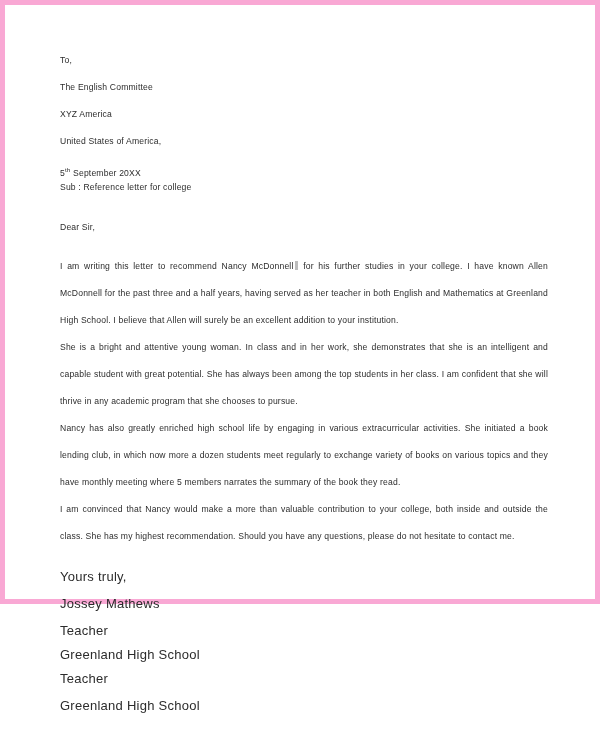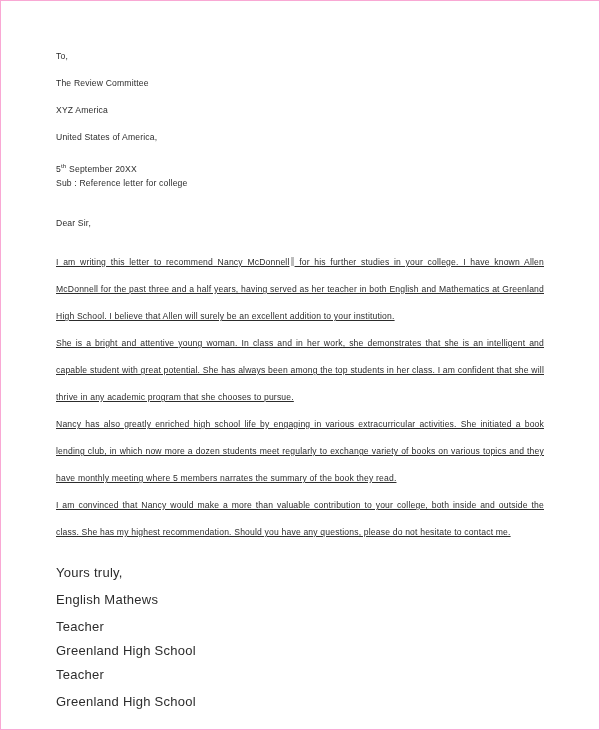--- a/index.html
+++ b/index.html
@@ -12,23 +12,23 @@
     width: 600px;
     height: 730px;
     font-family: "Liberation Sans", sans-serif;
     overflow: hidden;
   }
 
   .page {
     position: relative;
     box-sizing: border-box;
     width: 600px;
-    height: 730px;
+    height: 604px;
     background: #ffffff;
-    border: 1px solid #f9a8d4;
+    border: 5px solid #f9a8d4;
     padding: 8px;
   }
 
   .doc-body {
     position: absolute;
     left: 55px;
     top: 42px;
     width: 488px;
   }
 
@@ -73,21 +73,20 @@
 
   
   .para {
     margin: 0;
     padding: 0;
     font-size: 8.6px;
     line-height: 27px;
     color: #2c2c2c;
     text-align: justify;
     letter-spacing: 0.02em;
-    text-decoration: underline;
   }
   .para.first { margin-top: 19px; }
   .para.spaced { }
 
   
   .caret {
     display: inline-block;
     width: 3px;
     height: 9px;
     background: #bdbdbd;
@@ -111,21 +110,21 @@
   }
 </style>
 </head>
 <body>
 
 <div class="page">
   <div class="doc-body">
 
     <div class="addr-block">
       <div class="addr-line">To,</div>
-      <div class="addr-line">The Review Committee</div>
+      <div class="addr-line">The English Committee</div>
       <div class="addr-line">XYZ America</div>
       <div class="addr-line">United States of America,</div>
     </div>
 
     <div class="date-block">
       <div class="date-line"><span>5</span><span class="ordinal">th</span><span> September 20XX</span></div>
       <div class="subject-line">Sub : Reference letter for college</div>
     </div>
 
     <div class="salutation">Dear Sir,</div>
@@ -133,21 +132,21 @@
     <p class="para first"><span>I am writing this letter to recommend Nancy McDonnell</span><span class="caret"></span><span> for his further studies in your college. I have known Allen McDonnell for the past three and a half years, having served as her teacher in both English and Mathematics at Greenland High School. I believe that Allen will surely be an excellent addition to your institution.</span></p>
 
     <p class="para spaced">She is a bright and attentive young woman. In class and in her work, she demonstrates that she is an intelligent and capable student with great potential. She has always been among the top students in her class. I am confident that she will thrive in any academic program that she chooses to pursue.</p>
 
     <p class="para spaced">Nancy has also greatly enriched high school life by engaging in various extracurricular activities. She initiated a book lending club, in which now more a dozen students meet regularly to exchange variety of books on various topics and they have monthly meeting where 5 members narrates the summary of the book they read.</p>
 
     <p class="para spaced">I am convinced that Nancy would make a more than valuable contribution to your college, both inside and outside the class. She has my highest recommendation. Should you have any questions, please do not hesitate to contact me.</p>
 
     <div class="closing">
       <div class="sign-line">Yours truly,</div>
-      <div class="sign-line">English Mathews</div>
+      <div class="sign-line">Jossey Mathews</div>
       <div class="sign-line">Teacher</div>
       <div class="sign-line tight">Greenland High School</div>
       <div class="sign-line">Teacher</div>
       <div class="sign-line">Greenland High School</div>
     </div>
 
   </div>
 </div>
 
 </body></html>

